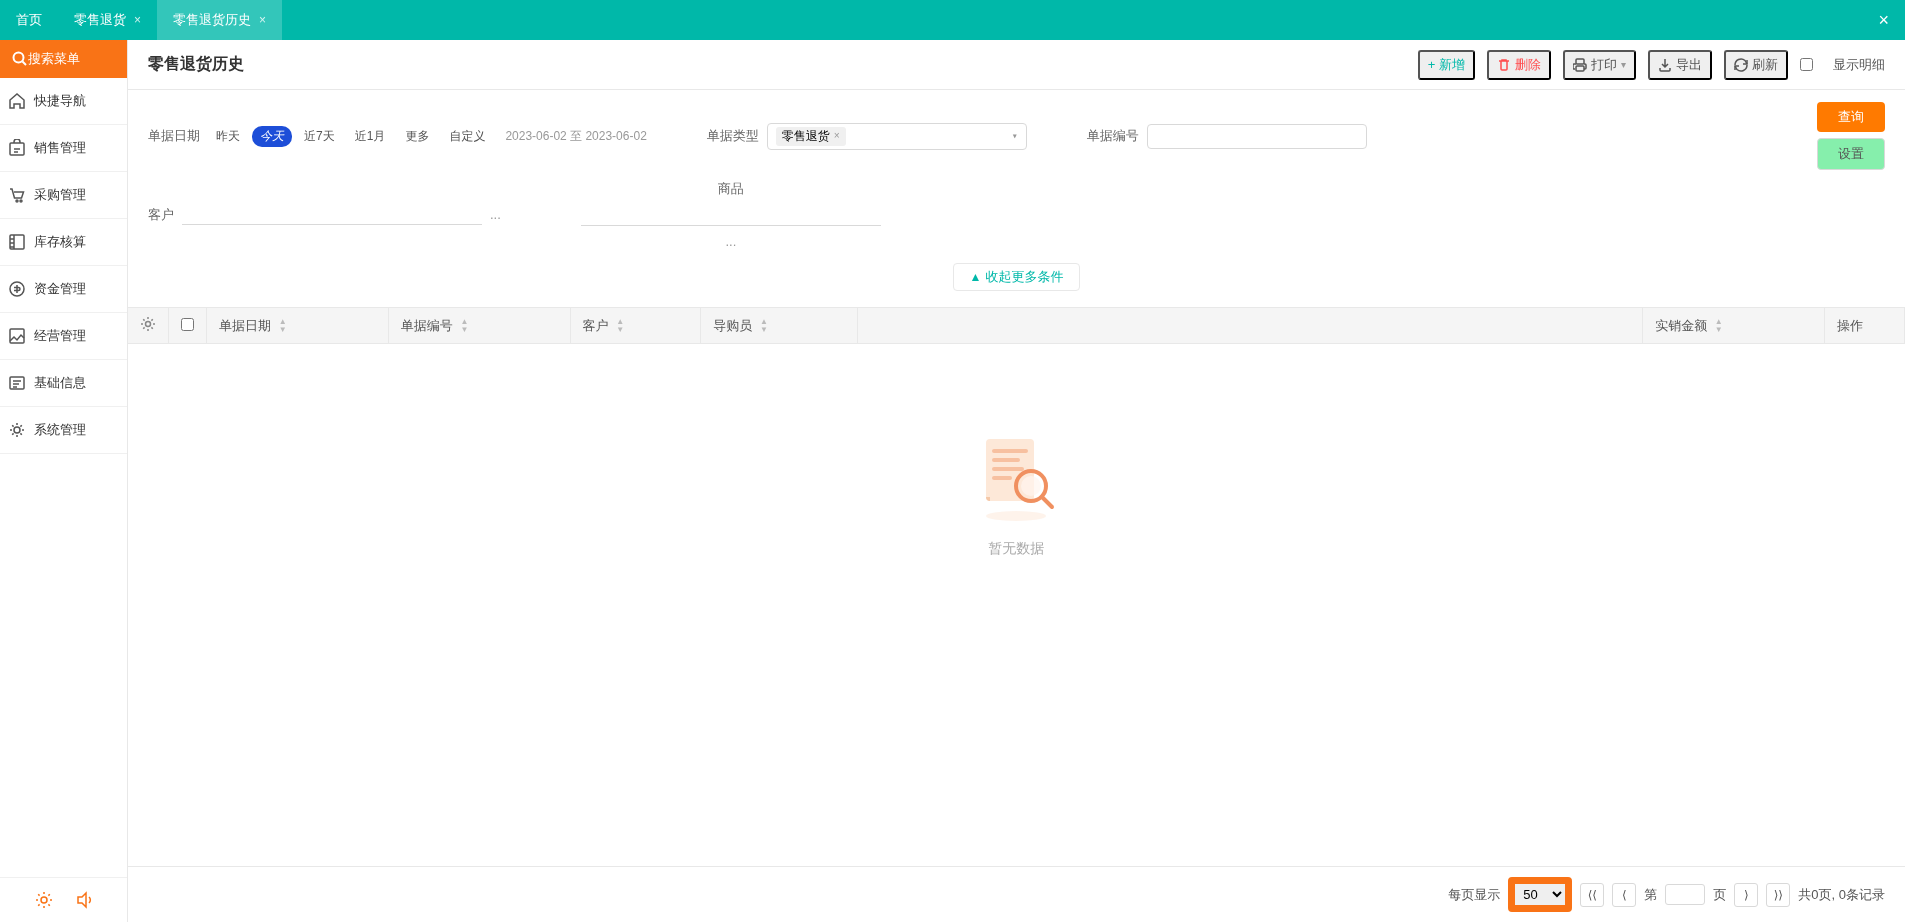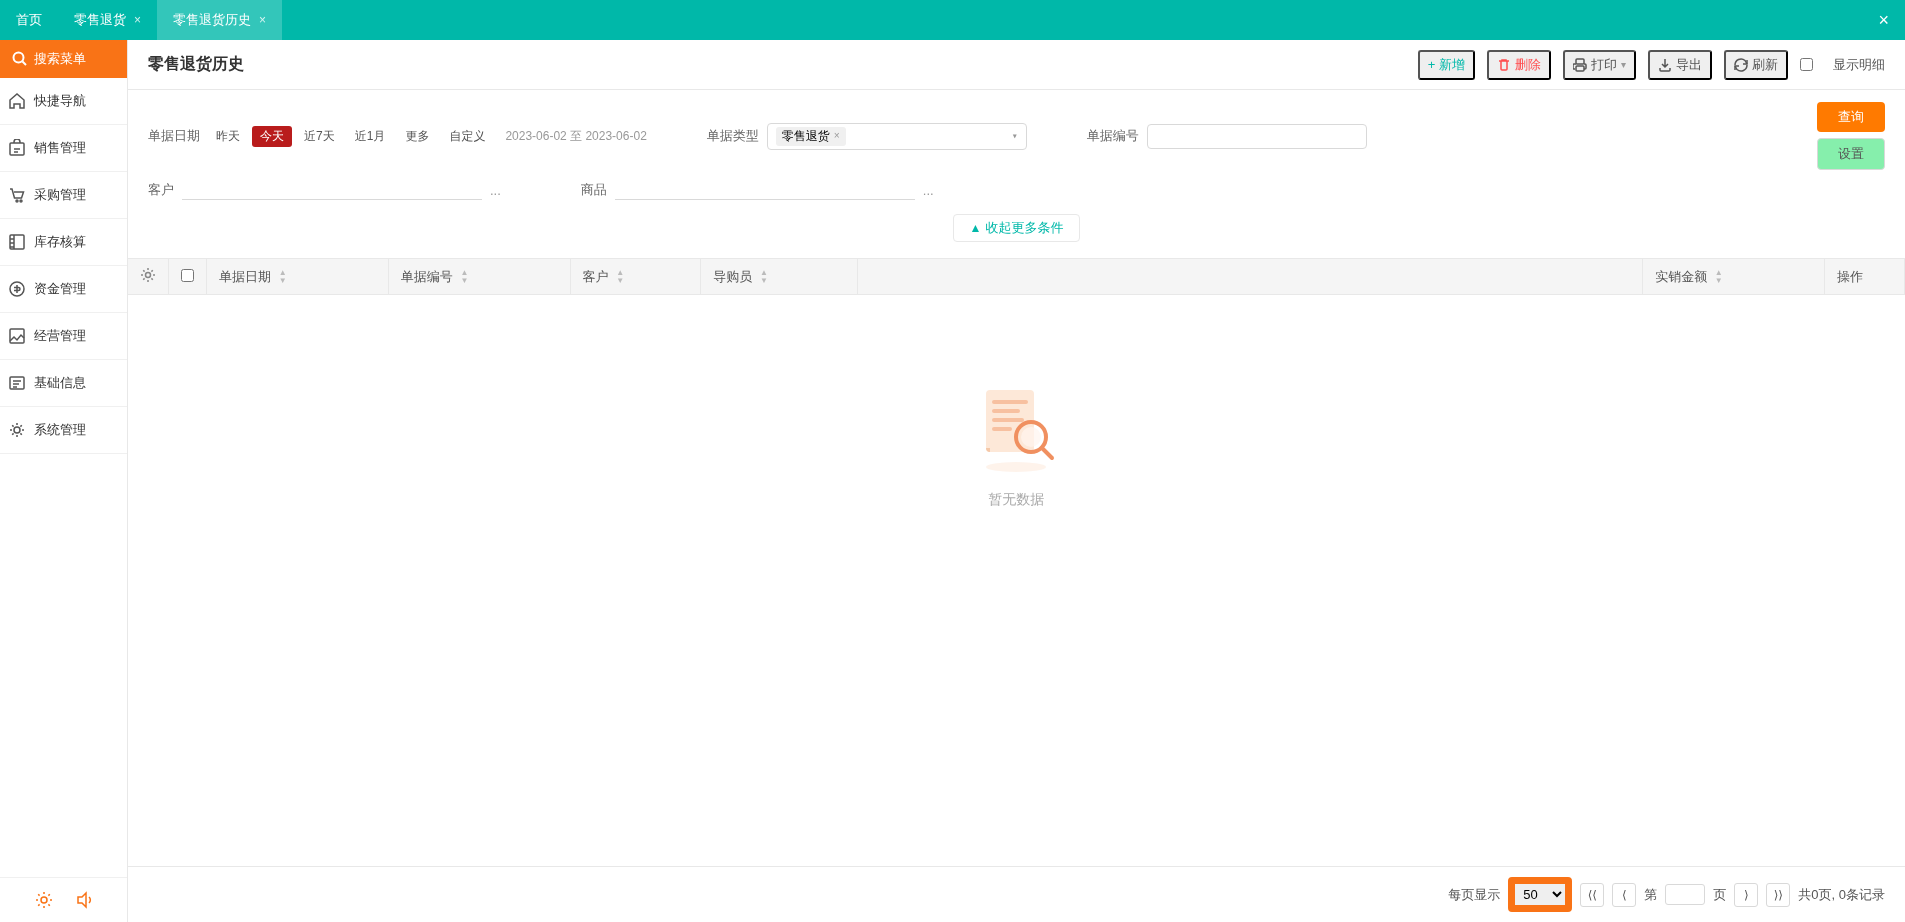--- a/index.html
+++ b/index.html
@@ -63,21 +63,20 @@
       border-right: 1px solid #e8e8e8;
       display: flex;
       flex-direction: column;
       flex-shrink: 0;
     }
     .sidebar-search {
       background: #f97316;
       padding: 10px 12px;
       display: flex;
       align-items: center;
-      gap: 6px;
       color: #fff;
       font-size: 13px;
       cursor: pointer;
     }
     .sidebar-search .search-icon-svg {
       width: 16px; height: 16px;
       fill: none; stroke: #fff; stroke-width: 2;
     }
     .sidebar-item {
       padding: 14px 8px;
@@ -194,23 +193,24 @@
       gap: 4px;
     }
     .date-btn {
       padding: 2px 8px;
       font-size: 12px;
       color: #555;
       cursor: pointer;
       border-radius: 3px;
     }
     .date-btn.active {
-      background: #b91c1c;
+      background: #1d4ed8;
       color: #fff;
-      border-radius: 3px;
+      border-radius: 10px;
+      font-style: italic;
     }
     .date-range {
       font-size: 12px;
       color: #999;
       margin-left: 4px;
     }
     .tag-select {
       display: flex;
       align-items: center;
       border: 1px solid #d9d9d9;
@@ -584,21 +584,21 @@
       </div>
 
       <div class="filter-row">
 
         <div class="filter-item">
           <span class="filter-label">客户</span>
           <input type="text" class="customer-input" style="min-width: 300px;">
           <span class="ellipsis-btn">...</span>
         </div>
 
-        <div class="filter-item" style="margin-left:60px;">
+        <div class="filter-item" style="margin-left:60px;flex-direction:column;">
           <span class="filter-label">商品</span>
           <input type="text" class="customer-input" style="min-width: 300px;">
           <span class="ellipsis-btn">...</span>
         </div>
       </div>
 
       <div class="collapse-row">
         <button class="collapse-btn">
           <span style="font-size:12px;">▲</span>
           <span>收起更多条件</span>

